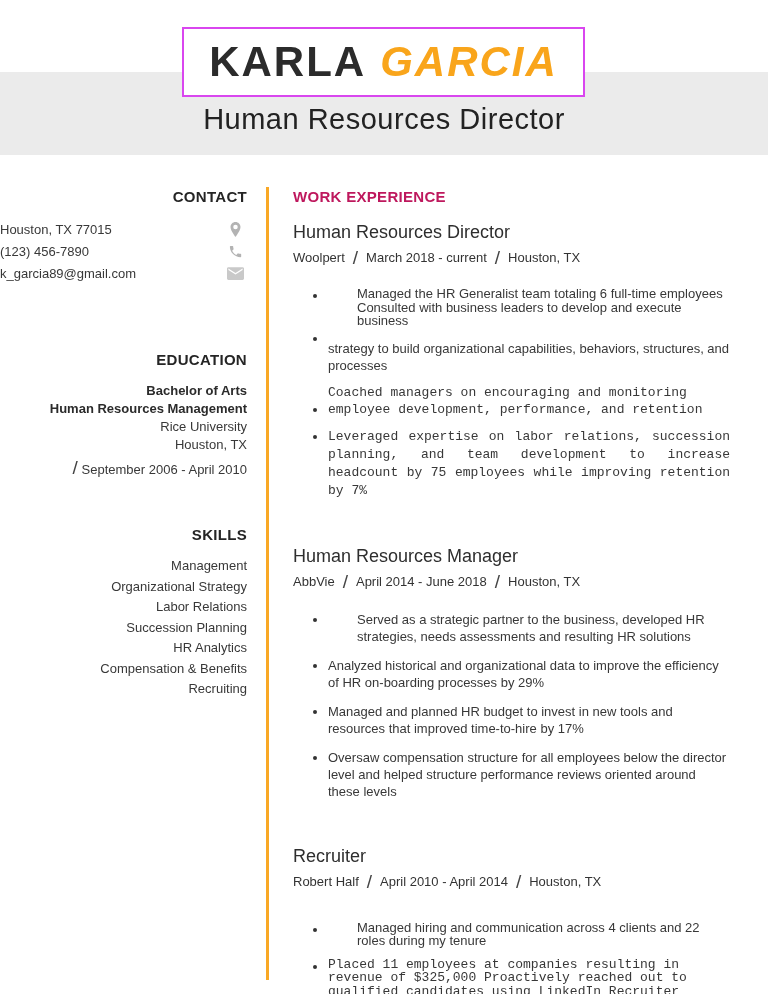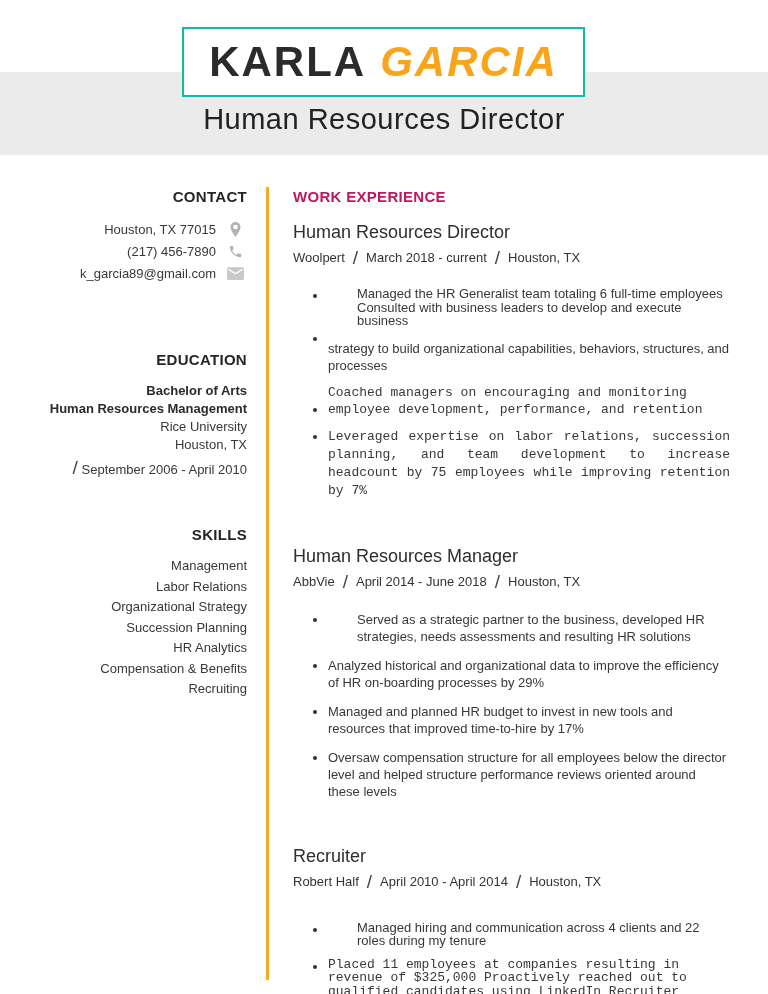--- a/index.html
+++ b/index.html
@@ -4,33 +4,33 @@
 <style>
   html,body{margin:0;padding:0;background:#fff;}
   .page{
     position:relative;width:768px;height:994px;background:#ffffff;overflow:hidden;
     font-family:"Liberation Sans","DejaVu Sans",sans-serif;color:#383838;
   }
   
   .band{position:absolute;left:0;top:72px;width:768px;height:83px;background:#ebebeb;}
   .name-box{
     position:absolute;left:182px;top:27px;width:399px;height:66px;background:#ffffff;
-    border:2px solid #14b8a6;display:flex;align-items:center;justify-content:center;gap:14px;
+    border:2px solid #d946ef;display:flex;align-items:center;justify-content:center;gap:14px;
   }
   .name-box .first{font-size:42px;font-weight:bold;letter-spacing:2px;color:#2b2b2b;}
   .name-box .last{font-size:42px;font-weight:bold;letter-spacing:2px;color:#f9a51b;font-style:italic;}
   .subtitle{
     position:absolute;left:0;top:103px;width:768px;text-align:center;
     font-size:29px;color:#222222;letter-spacing:0.5px;
   }
   
   .sidebar{position:absolute;left:0;top:188px;width:247px;text-align:right;}
   .sb-heading{margin:0;font-size:15px;font-weight:bold;color:#252525;letter-spacing:0.3px;}
   .contact-rows{margin-top:13px;}
-  .c-row{display:flex;justify-content:flex-end;align-items:center;gap:7px;height:22px;}
+  .c-row{display:flex;justify-content:space-between;align-items:center;gap:17px;height:22px;}
   .c-text{font-size:13px;color:#383838;}
   .c-icon{width:24px;display:flex;justify-content:center;align-items:center;}
   .c-icon svg{display:block;}
   .edu-block{margin-top:67px;}
   .edu-lines{margin-top:14px;line-height:18px;font-size:13px;}
   .edu-bold{font-weight:bold;color:#2b2b2b;}
   .edu-date{margin-top:4px;font-size:13px;color:#383838;}
   .skills-block{margin-top:49px;}
   .skill-list{margin-top:13px;}
   .skill{font-size:13px;line-height:20.5px;color:#383838;}
@@ -74,21 +74,21 @@
     <div class="contact-rows">
       <div class="c-row">
         <span class="c-text">Houston, TX 77015</span>
         <span class="c-icon">
           <svg width="13" height="17" viewBox="0 0 24 30">
               <path fill="#b3b3b3" d="M12 1C6.9 1 2.8 5.1 2.8 10.2c0 6.9 9.2 18.3 9.2 18.3s9.2-11.4 9.2-18.3C21.2 5.1 17.1 1 12 1zm0 13.4a4.2 4.2 0 1 1 0-8.4 4.2 4.2 0 0 1 0 8.4z"></path>
             </svg>
         </span>
       </div>
       <div class="c-row">
-        <span class="c-text">(217) 456-7890</span>
+        <span class="c-text">(123) 456-7890</span>
         <span class="c-icon">
           <svg width="15" height="15" viewBox="0 0 24 24">
               <path fill="#b3b3b3" d="M6.6 10.8c1.5 2.9 3.8 5.2 6.7 6.7l2.2-2.2c.3-.3.7-.4 1-.2 1.1.4 2.4.6 3.6.6.6 0 1 .4 1 1V20c0 .6-.4 1-1 1C10.7 21 3 13.3 3 4c0-.6.4-1 1-1h3.3c.6 0 1 .4 1 1 0 1.3.2 2.5.6 3.6.1.4 0 .7-.2 1l-2.1 2.2z"></path>
             </svg>
         </span>
       </div>
       <div class="c-row">
         <span class="c-text">k_garcia89@gmail.com</span>
         <span class="c-icon">
           <svg width="17" height="13" viewBox="0 0 24 18">
@@ -109,22 +109,22 @@
       <div class="edu-date">
         <span class="slash">/</span>
         <span>September 2006 - April  2010</span>
       </div>
     </div>
 
     <div class="skills-block">
       <h2 class="sb-heading">SKILLS</h2>
       <div class="skill-list">
         <div class="skill">Management</div>
+        <div class="skill">Organizational  Strategy</div>
         <div class="skill">Labor Relations</div>
-        <div class="skill">Organizational  Strategy</div>
         <div class="skill">Succession Planning</div>
         <div class="skill">HR Analytics</div>
         <div class="skill">Compensation &amp; Benefits</div>
         <div class="skill">Recruiting</div>
       </div>
     </div>
 
   </aside>
 
   <div class="vline"></div>

